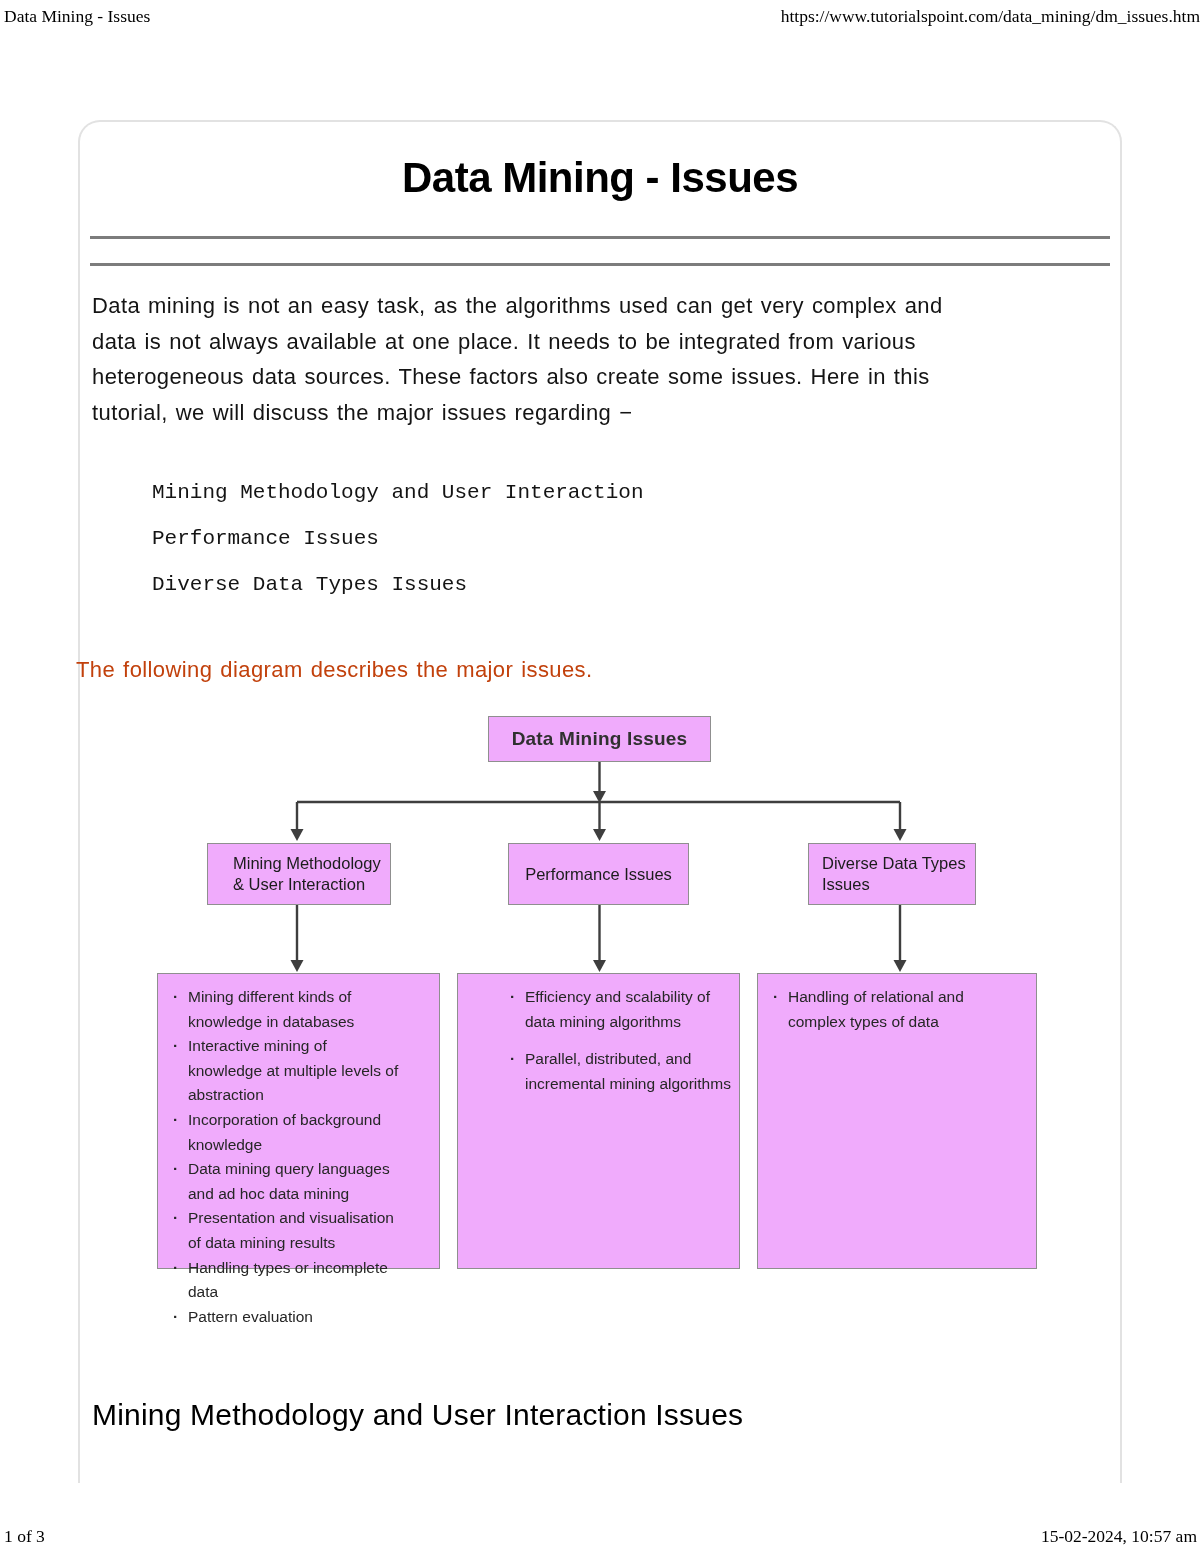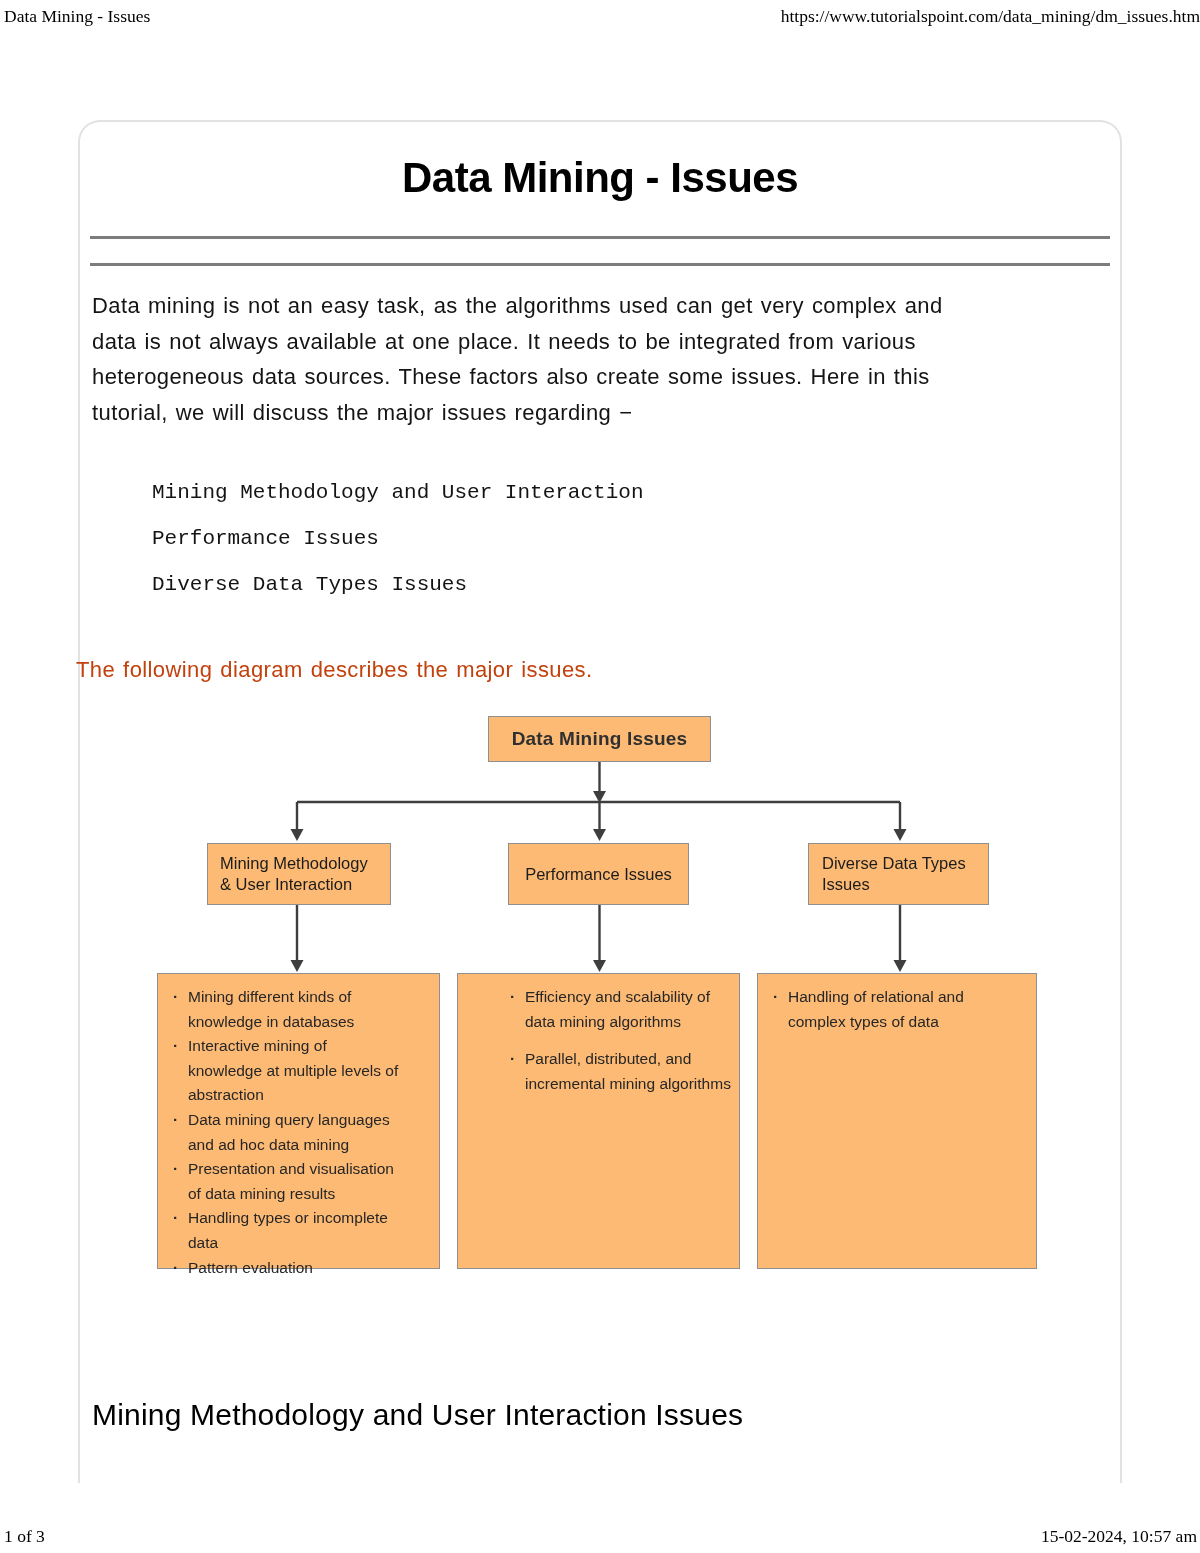--- a/index.html
+++ b/index.html
@@ -65,39 +65,39 @@
     left: 76px; top: 652px;
     font-size: 22px; line-height: 35px;
     color: #c2410c;
     letter-spacing: 0.4px; word-spacing: 1.5px;
   }
 
   
   .diagram-lines { left: 0; top: 700px; pointer-events: none; }
   .dbox {
     position: absolute;
-    background: #fdba74;
+    background: #f0abfc;
     border: 1.5px solid #8f8f8f;
     color: #1c1c1c;
   }
   .root-box {
     left: 488px; top: 716px; width: 223px; height: 46px;
     display: flex; align-items: center; justify-content: center;
     font-size: 19px; font-weight: bold; color: #303030;
     letter-spacing: 0.2px;
   }
   .lbox {
     top: 843px; height: 62px;
     display: flex; align-items: center;
     font-size: 16.5px; line-height: 21px;
     white-space: pre-line;
   }
-  .lbox-left  { left: 207px; width: 184px; padding-left: 12px; }
+  .lbox-left  { left: 207px; width: 184px; padding-left: 25px; }
   .lbox-mid   { left: 508px; width: 181px; justify-content: center; }
-  .lbox-right { left: 808px; width: 181px; padding-left: 13px; }
+  .lbox-right { left: 808px; width: 168px; padding-left: 13px; }
 
   .cbox { top: 973px; height: 296px; }
   .cbox-left  { left: 157px; width: 283px; }
   .cbox-mid   { left: 457px; width: 283px; padding-left: 37px; }
   .cbox-right { left: 757px; width: 280px; }
 
   .dlist { list-style: none; padding: 11px 8px 0 13px; }
   .dlist li {
     position: relative;
     padding-left: 17px;
@@ -171,20 +171,22 @@
 <div class="dbox lbox lbox-right">Diverse Data Types
 Issues</div>
 
 <div class="dbox cbox cbox-left">
   <ul class="dlist">
       <li>Mining different kinds of
 knowledge in databases</li>
       <li>Interactive mining of
 knowledge at multiple levels of
 abstraction</li>
+      <li>Incorporation of background
+knowledge</li>
       <li>Data mining query languages
 and ad hoc data mining</li>
       <li>Presentation and visualisation
 of data mining results</li>
       <li>Handling types or incomplete
 data</li>
       <li>Pattern evaluation</li>
     </ul>
 </div>
 <div class="dbox cbox cbox-mid">

